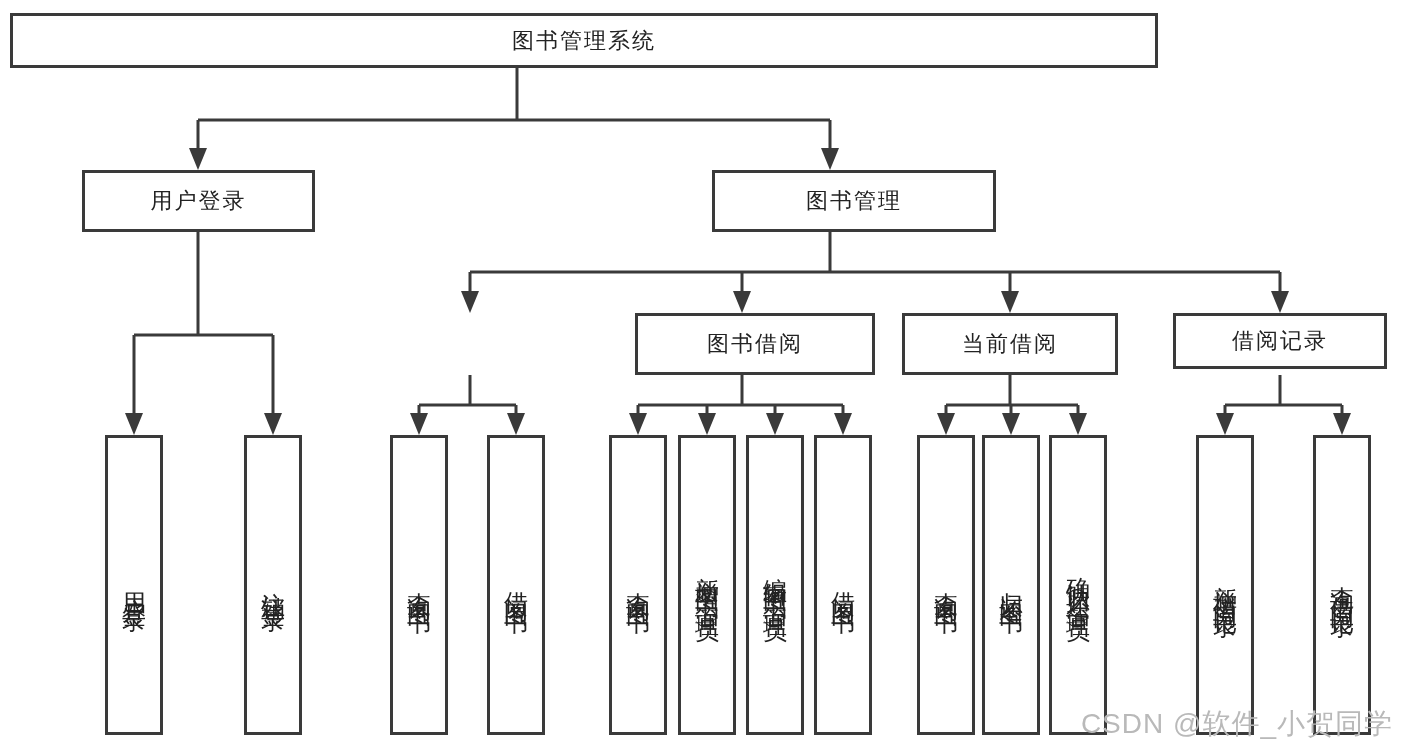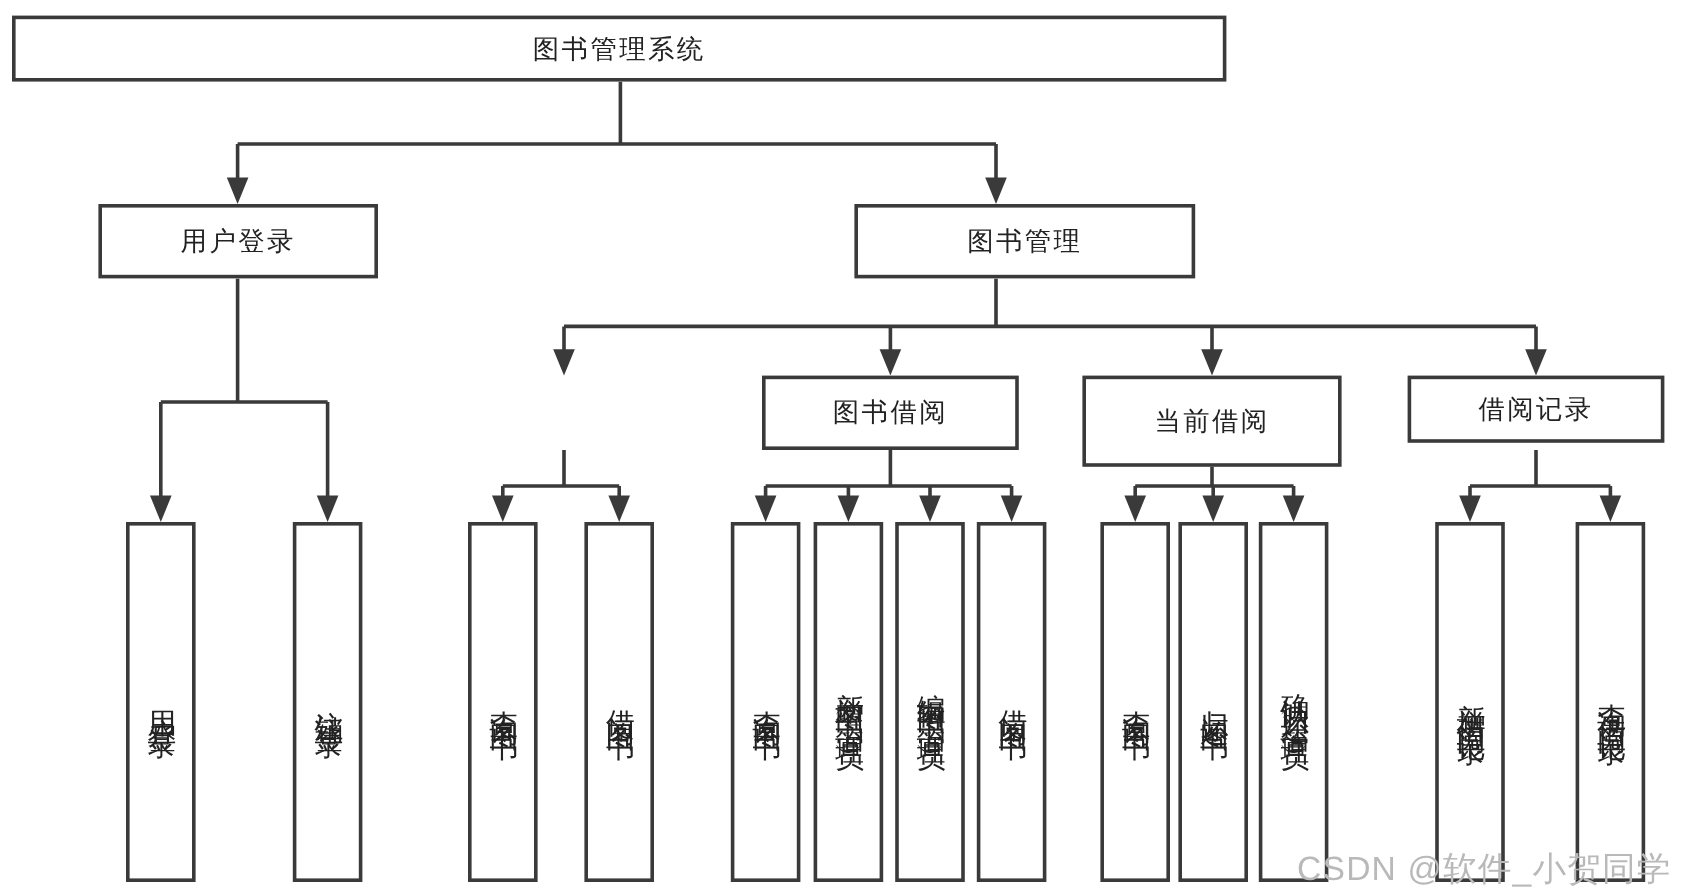--- a/index.html
+++ b/index.html
@@ -72,35 +72,35 @@
     <path class="arrow" d="M698 413 L716 413 L707 435 Z"></path>
     <path class="arrow" d="M766 413 L784 413 L775 435 Z"></path>
     <path class="arrow" d="M834 413 L852 413 L843 435 Z"></path>
     <path class="arrow" d="M937 413 L955 413 L946 435 Z"></path>
     <path class="arrow" d="M1002 413 L1020 413 L1011 435 Z"></path>
     <path class="arrow" d="M1069 413 L1087 413 L1078 435 Z"></path>
     <path class="arrow" d="M1216 413 L1234 413 L1225 435 Z"></path>
     <path class="arrow" d="M1333 413 L1351 413 L1342 435 Z"></path>
   </svg>
 
-  <div class="node h" style="left:10px;top:13px;width:1012px;height:55px">
+  <div class="node h" style="left:10px;top:13px;width:1148px;height:55px">
     <span>图书管理系统</span>
   </div>
 
   <div class="node h" style="left:82px;top:170px;width:233px;height:62px">
     <span>用户登录</span>
   </div>
   <div class="node h" style="left:712px;top:170px;width:284px;height:62px">
     <span>图书管理</span>
   </div>
 
-  <div class="node h" style="left:635px;top:313px;width:214px;height:62px">
+  <div class="node h" style="left:635px;top:313px;width:240px;height:62px">
     <span>图书借阅</span>
   </div>
-  <div class="node h" style="left:902px;top:313px;width:216px;height:76px">
+  <div class="node h" style="left:902px;top:313px;width:216px;height:62px">
     <span>当前借阅</span>
   </div>
   <div class="node h" style="left:1173px;top:313px;width:214px;height:56px">
     <span>借阅记录</span>
   </div>
 
   <div class="node v" style="left:105px;top:435px;width:58px;height:300px">
     <span>用户登录</span>
   </div>
   <div class="node v" style="left:244px;top:435px;width:58px;height:300px">

